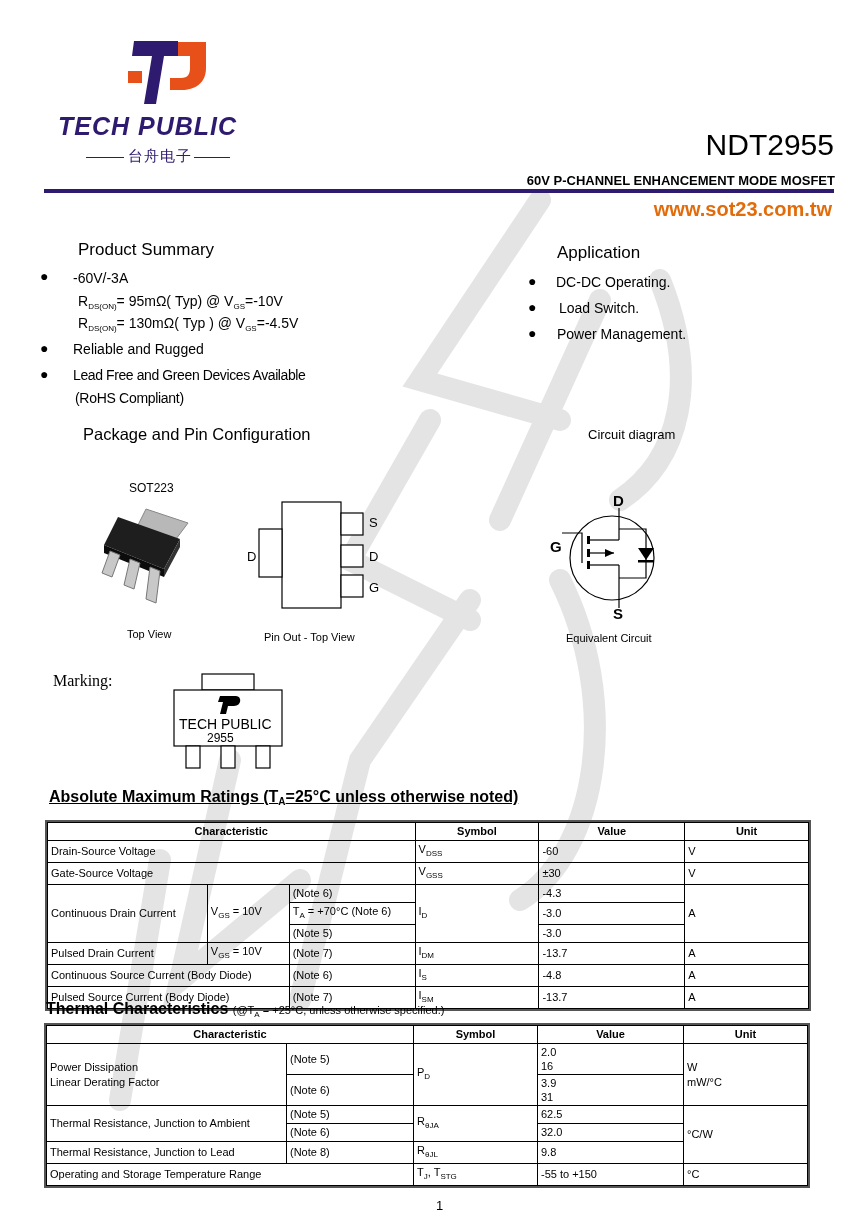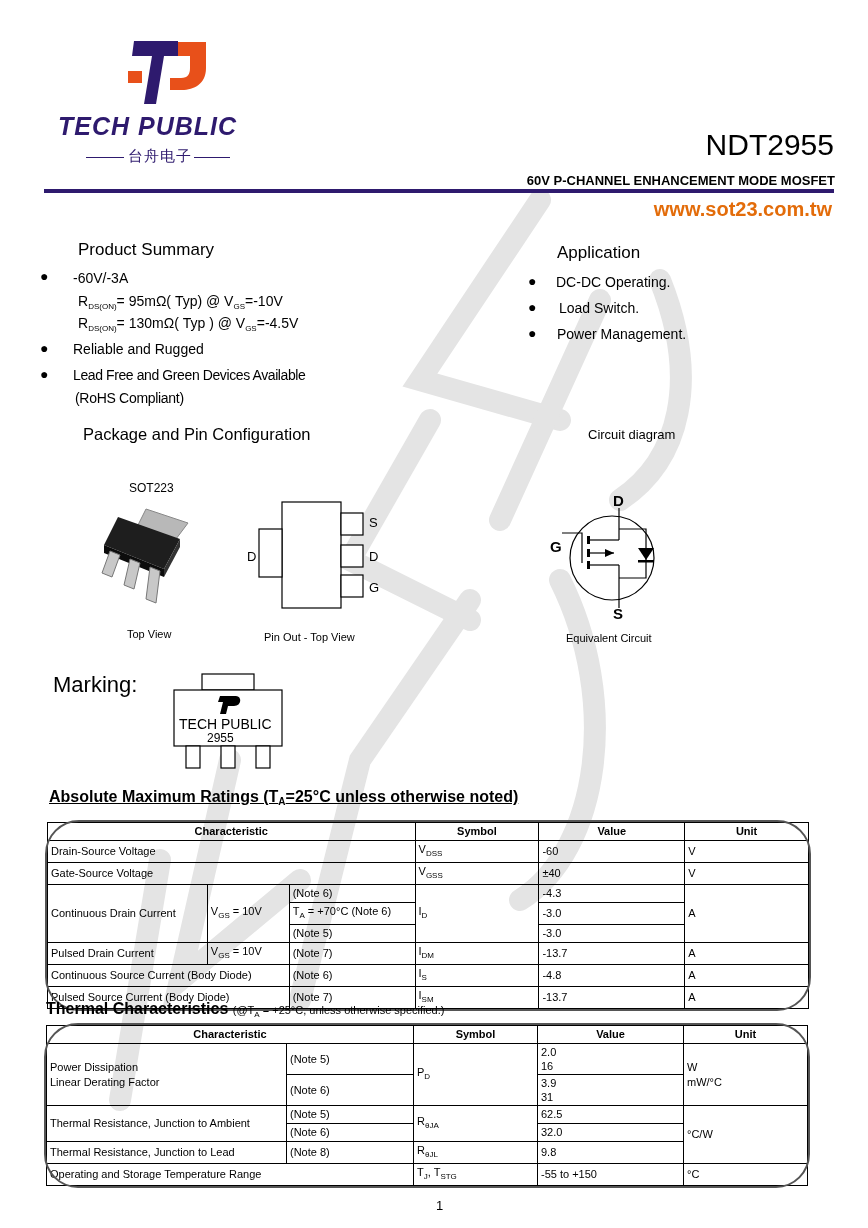--- a/index.html
+++ b/index.html
@@ -17,22 +17,22 @@
   .website { right:36px; top:198px; font-size:20px; font-weight:bold; color:#e36c0a; }
   h2 { margin:0; font-size:17px; font-weight:normal; }
   .item { font-size:14px; }
   .bullet { font-size:14px; }
   .sub { font-size:8px; vertical-align:-3px; }
   
   table { border-collapse:collapse; position:absolute; font-size:11px; }
   td, th { border:1px solid #000; padding:0 3px; height:17px; line-height:17px; }
   th { font-weight:bold; text-align:center; }
   .c { }
-  .tbl-outer { outline:2px solid #555;border-radius:32px; }
-  .marking-text { font-family:Liberation Sans, sans-serif; font-size:22px; }
+  .tbl-outer { outline:2px solid #555; }
+  .marking-text { font-family:Liberation Serif, serif; font-size:16px; }
 </style>
 </head>
 <body>
 
 <svg class="watermark" viewBox="0 0 868 1228">
   <g stroke="#e4e4e4" stroke-width="22" fill="none" stroke-linecap="round">
     <path d="M540 200 L420 380 L560 420"></path>
     <path d="M600 300 L500 520"></path>
     <path d="M430 420 L350 560 L470 620"></path>
     <path d="M470 600 L360 760 L300 1000"></path>
@@ -173,21 +173,21 @@
   </tr>
   <tr>
     <td colspan="3">Drain-Source Voltage</td>
     <td class="c"><span>V</span><span class="sub">DSS</span></td>
     <td class="c">-60</td>
     <td class="c">V</td>
   </tr>
   <tr>
     <td colspan="3">Gate-Source Voltage</td>
     <td class="c"><span>V</span><span class="sub">GSS</span></td>
-    <td class="c">±40</td>
+    <td class="c">±30</td>
     <td class="c">V</td>
   </tr>
   <tr>
     <td rowspan="3">Continuous Drain Current</td>
     <td rowspan="3"><span>V</span><span class="sub">GS</span><span> = 10V</span></td>
     <td>(Note 6)</td>
     <td rowspan="3" class="c"><span>I</span><span class="sub">D</span></td>
     <td class="c">-4.3</td>
     <td rowspan="3" class="c">A</td>
   </tr>

